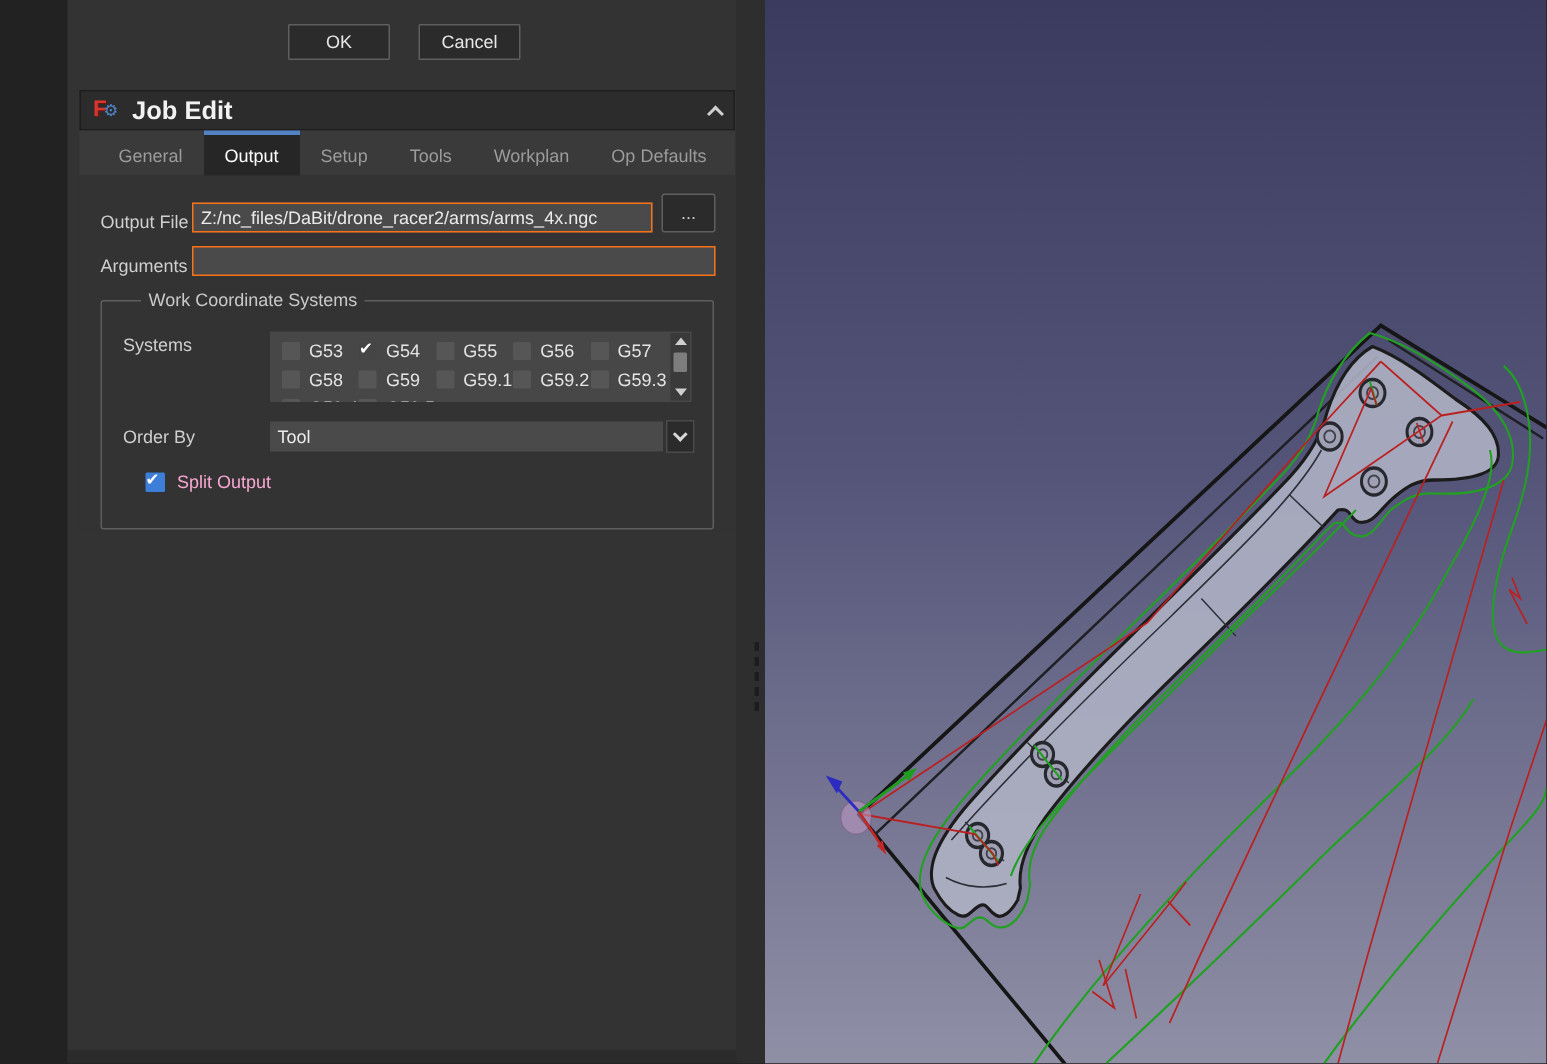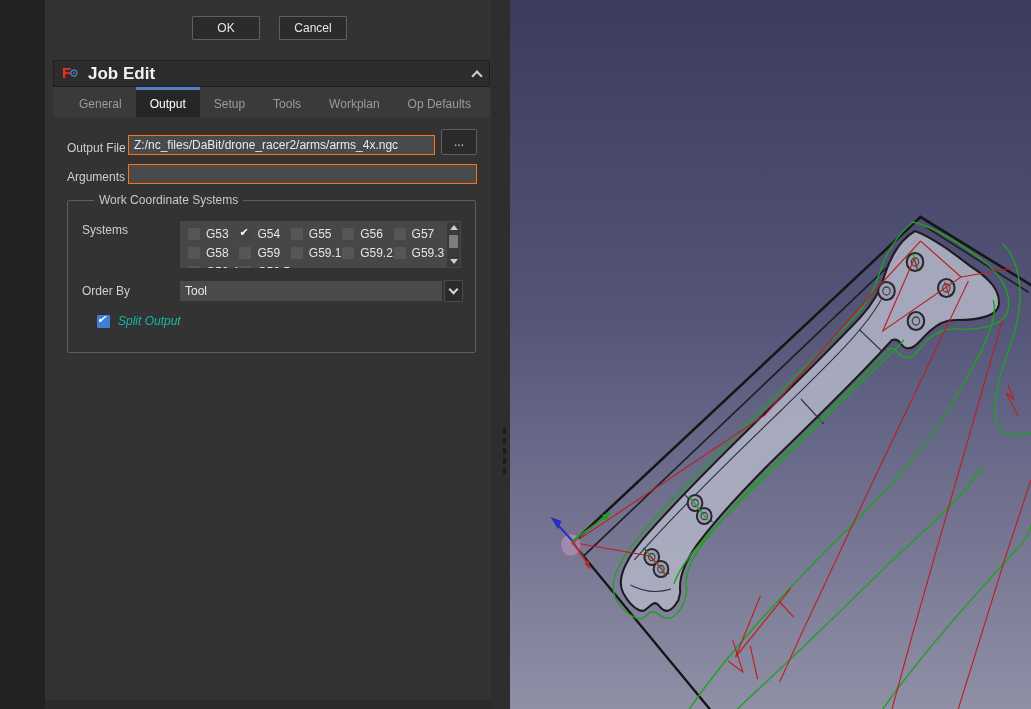--- a/index.html
+++ b/index.html
@@ -64,21 +64,21 @@
   .scrollbar{position:absolute;right:1px;top:1px;bottom:1px;width:13px;background:#3a3a3a;display:flex;flex-direction:column;align-items:center;}
   .sb-up,.sb-down{width:0;height:0;border-left:4px solid transparent;border-right:4px solid transparent;margin:3px 0;}
   .sb-up{border-bottom:5px solid #cfcfcf;}
   .sb-down{border-top:5px solid #cfcfcf;margin-top:auto;}
   .sb-thumb{width:9px;height:13px;background:#7d7d7d;border-radius:1px;margin-top:2px;}
   .order-row{display:flex;align-items:center;margin-bottom:12px;}
   .order-label{width:98px;flex:none;}
   .order-combo{width:268px;height:20px;background:var(--field-bg);display:flex;align-items:center;}
   .order-combo .val{flex:1;padding:0 5px;color:var(--field-text);}
   .order-arrow{width:19px;height:22px;margin-left:2px;background:var(--button-bg);border:1px solid #4a4a4a;display:flex;align-items:center;justify-content:center;}
-  .split-row{display:flex;align-items:center;gap:8px;margin:2px 0 10px 15px;color:#14b8a6;font-style:italic;}
+  .split-row{display:flex;align-items:center;gap:8px;margin:2px 0 10px 15px;color:#f9a8d4;}
   .cb.split{width:13px;height:13px;}
   
   .splitter{position:relative;width:19px;height:709px;background:var(--splitter-bg);flex:none;}
   .splitter .dashes{position:absolute;left:12px;top:428px;display:flex;flex-direction:column;gap:4px;}
   .splitter .dashes i{display:block;width:3px;height:6px;background:#1d1d1d;}
   
   .viewport{
     position:relative;flex:1;height:709px;
     background:linear-gradient(to bottom,var(--viewport-top) 0%,#55557a 45%,var(--viewport-bottom) 100%);
   }

